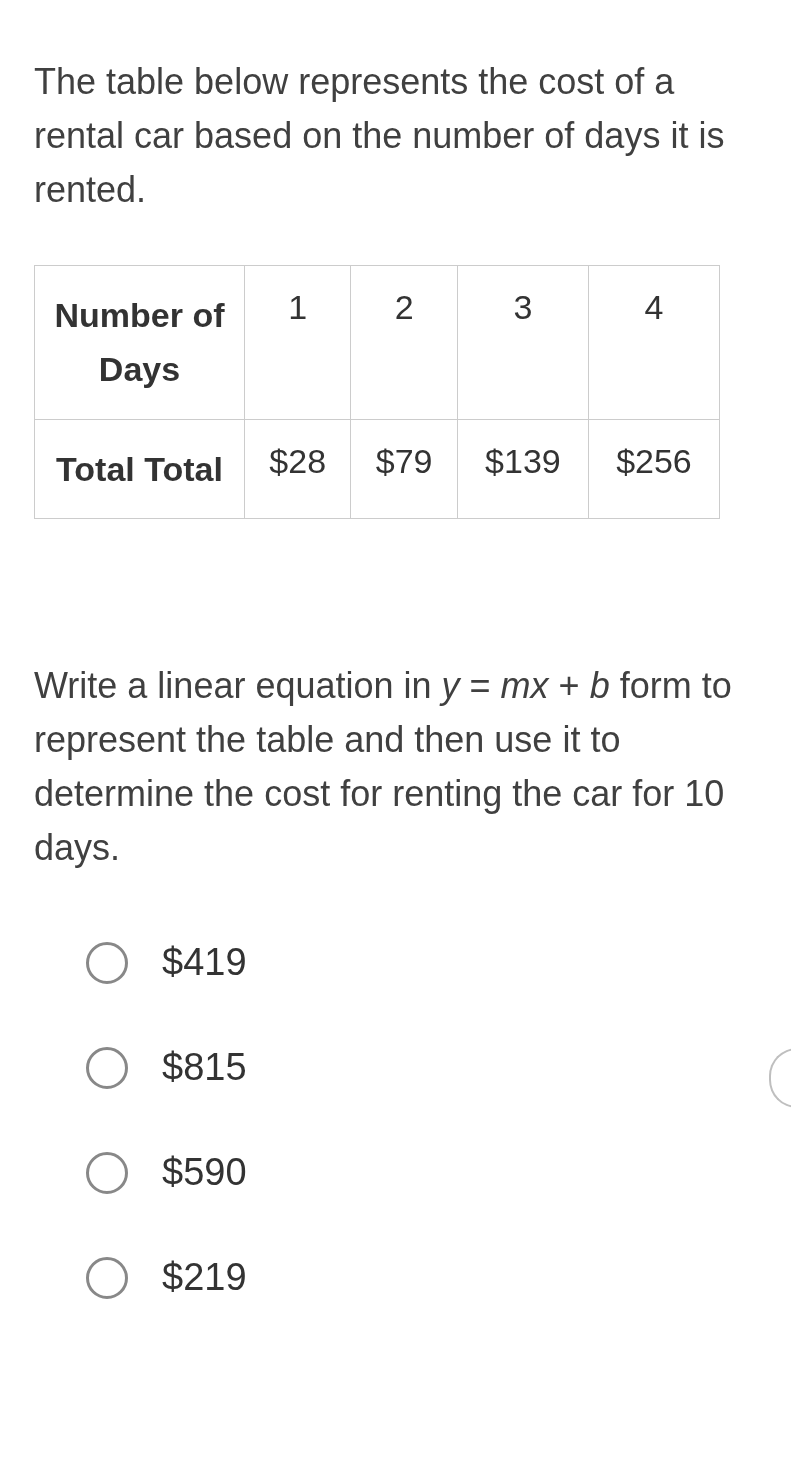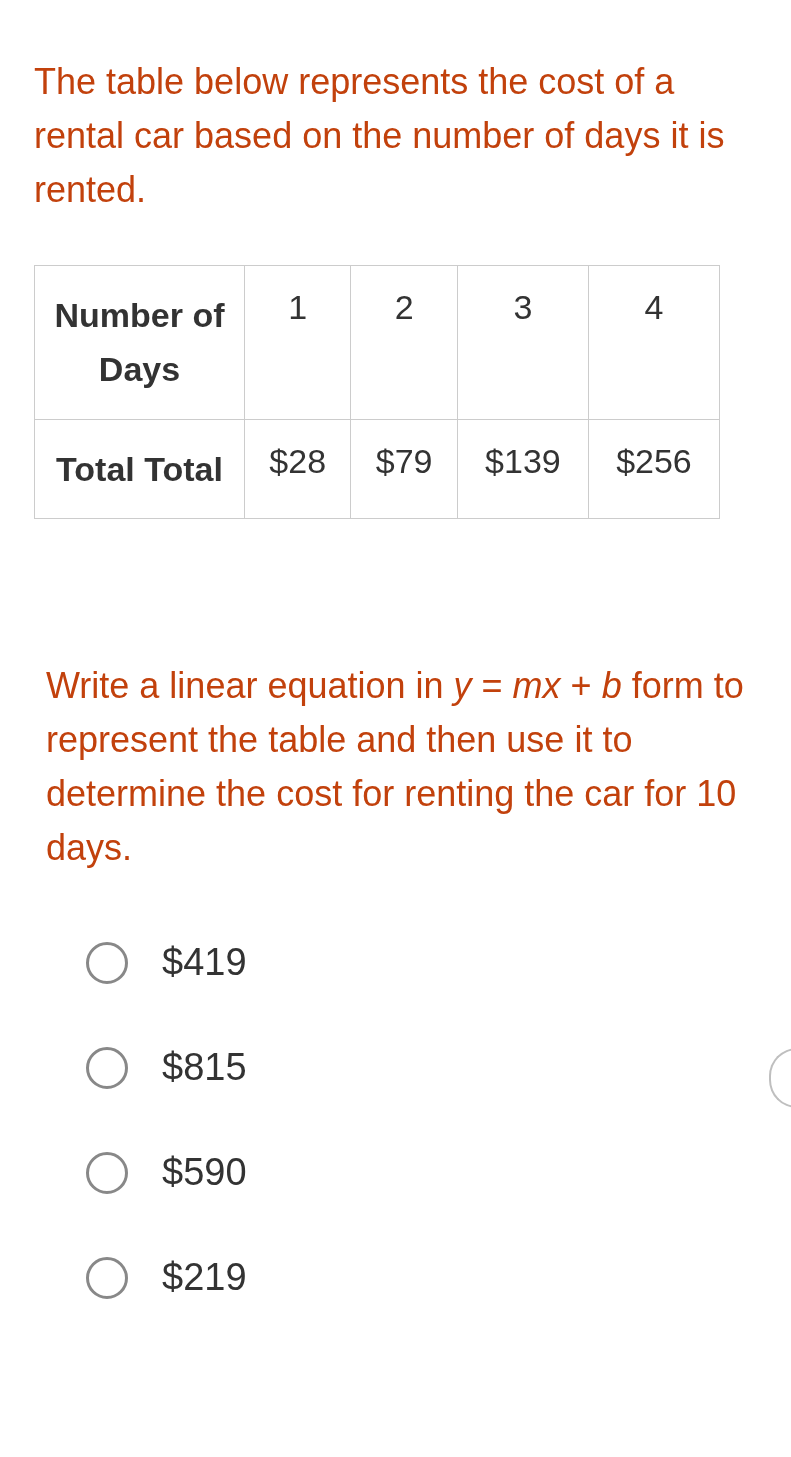--- a/index.html
+++ b/index.html
@@ -9,21 +9,21 @@
     height: 1457px;
     background: #ffffff;
     color: #333333;
     padding: 55px 30px 30px 34px;
     position: relative;
     overflow: hidden;
   }
   .paragraph {
     font-size: 36px;
     line-height: 1.5;
-    color: #c2410c;
+    color: #404040;
     font-weight: 400;
     letter-spacing: 0px;
   }
   .table-wrap {
     margin-top: 48px;
   }
   table {
     border-collapse: collapse;
     width: 686px;
   }
@@ -36,21 +36,20 @@
     color: #333333;
   }
   td.rowhead {
     width: 210px;
     font-weight: 700;
     text-align: center;
     line-height: 1.6;
   }
   .prompt {
     margin-top: 140px;
-    margin-left: 12px;
   }
   .ital { font-style: italic; }
   .options {
     margin-top: 66px;
     padding-left: 52px;
   }
   .option {
     display: flex;
     align-items: center;
     margin-bottom: 62px;

